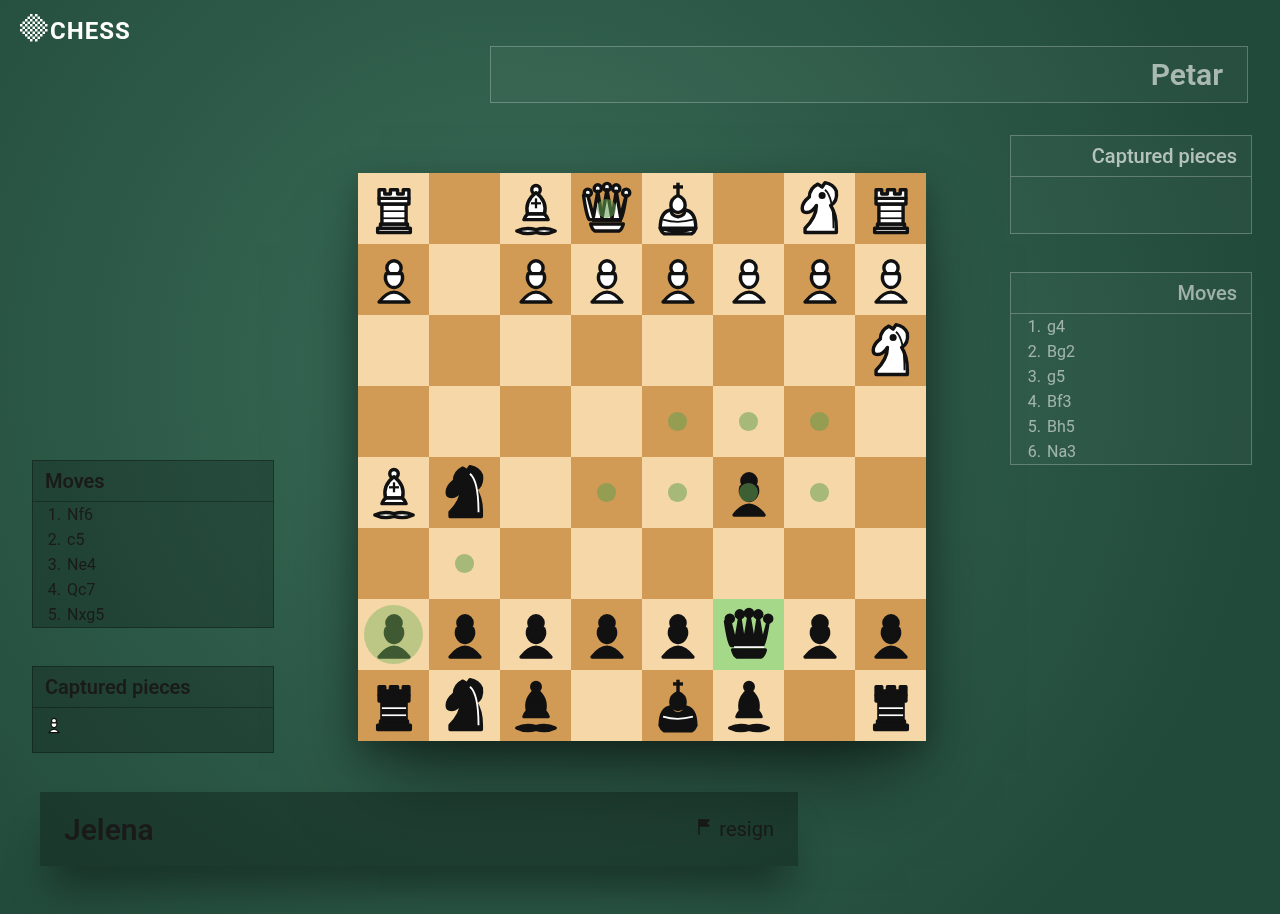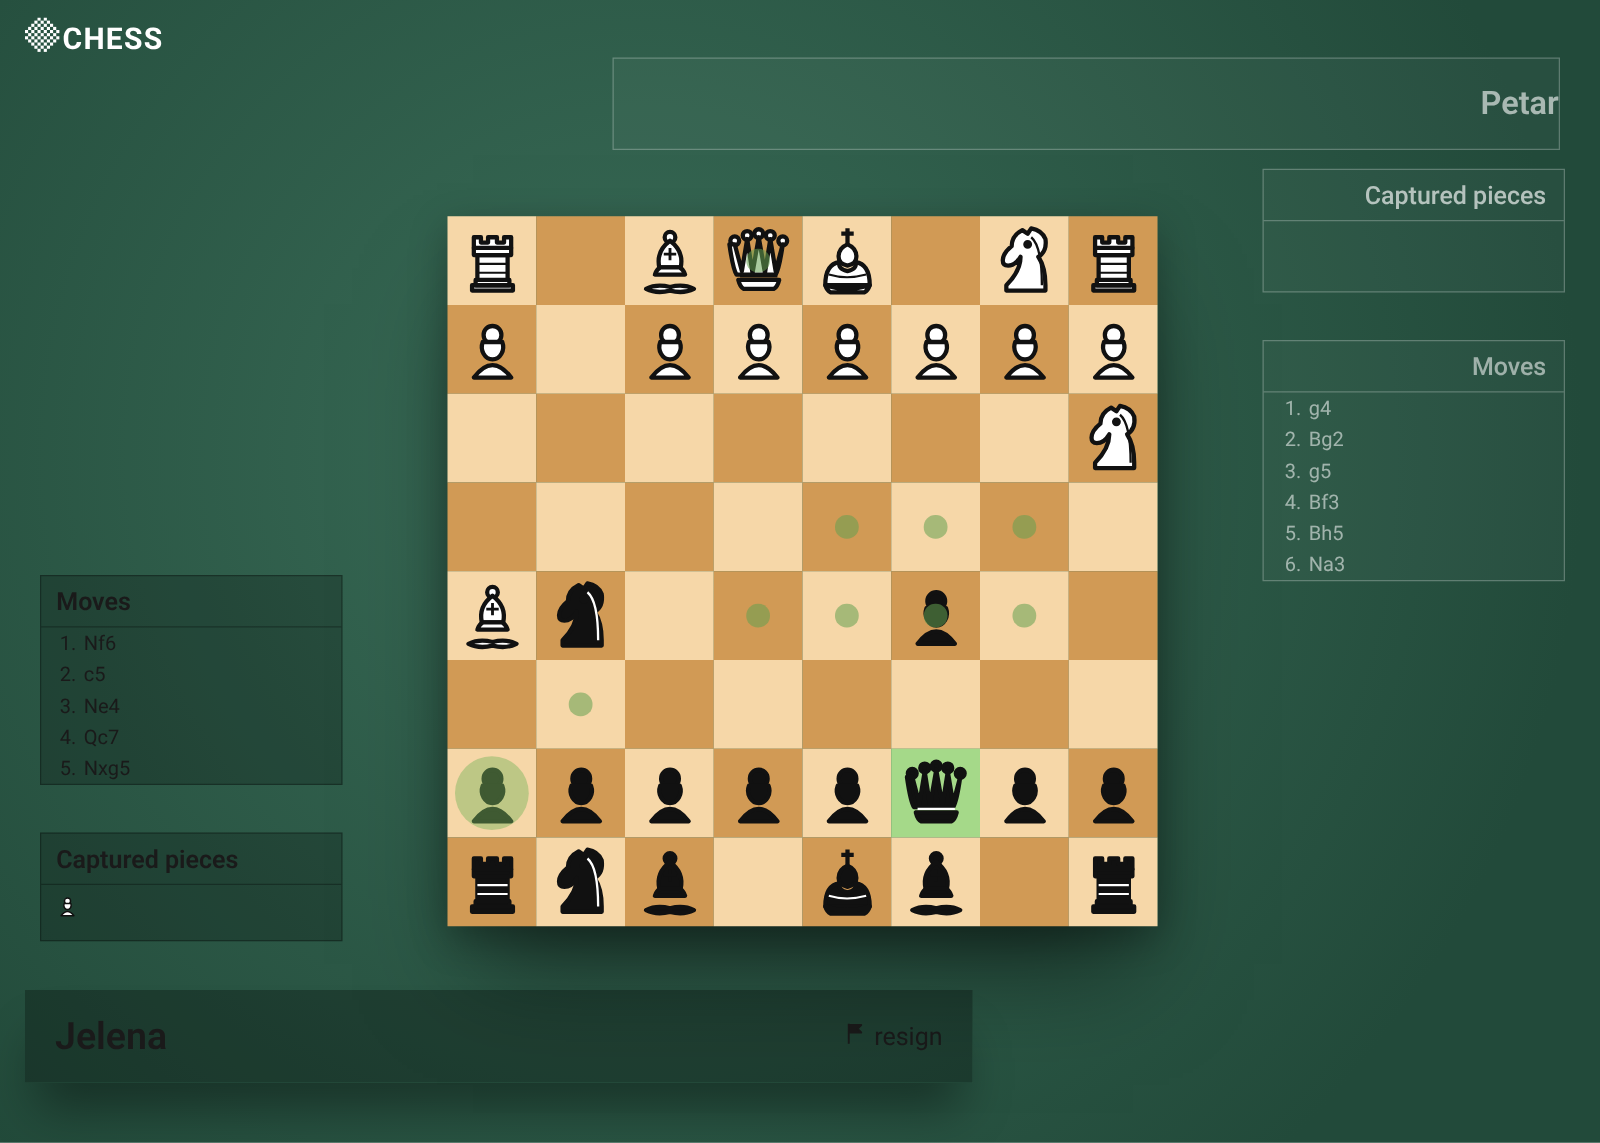--- a/index.html
+++ b/index.html
@@ -26,29 +26,30 @@
     font-weight: 700;
     letter-spacing: 1px;
   }
 
   
   .opponent-bar {
     position: absolute;
     top: 46px;
     left: 490px;
     width: 758px;
-    height: 74px;
+    height: 57px;
     border: 1px solid rgba(255,255,255,0.25);
     background: rgba(255,255,255,0.03);
     display: flex;
     align-items: center;
     justify-content: flex-end;
+    padding-right: 24px;
     box-sizing: border-box;
     color: rgba(255,255,255,0.6);
-    font-size: 26px;
+    font-size: 30px;
     font-weight: 600;
   }
 
   
   .opponent-captured {
     position: absolute;
     top: 135px;
     left: 1010px;
     width: 240px;
     border: 1px solid rgba(255,255,255,0.25);
@@ -130,21 +131,21 @@
     font-size: 20px;
     font-weight: 600;
     border-bottom: 1px solid rgba(0,0,0,0.3);
   }
   .player-captured .body { padding: 6px 10px 12px; }
 
   
   .player-bar {
     position: absolute;
     top: 792px;
-    left: 20px;
+    left: 40px;
     width: 758px;
     height: 74px;
     background: rgba(0,0,0,0.28);
     display: flex;
     align-items: center;
     justify-content: space-between;
     padding: 0 24px;
     box-sizing: border-box;
     color: #1a1a1a;
     box-shadow: 0 30px 40px -10px rgba(0,0,0,0.4);

